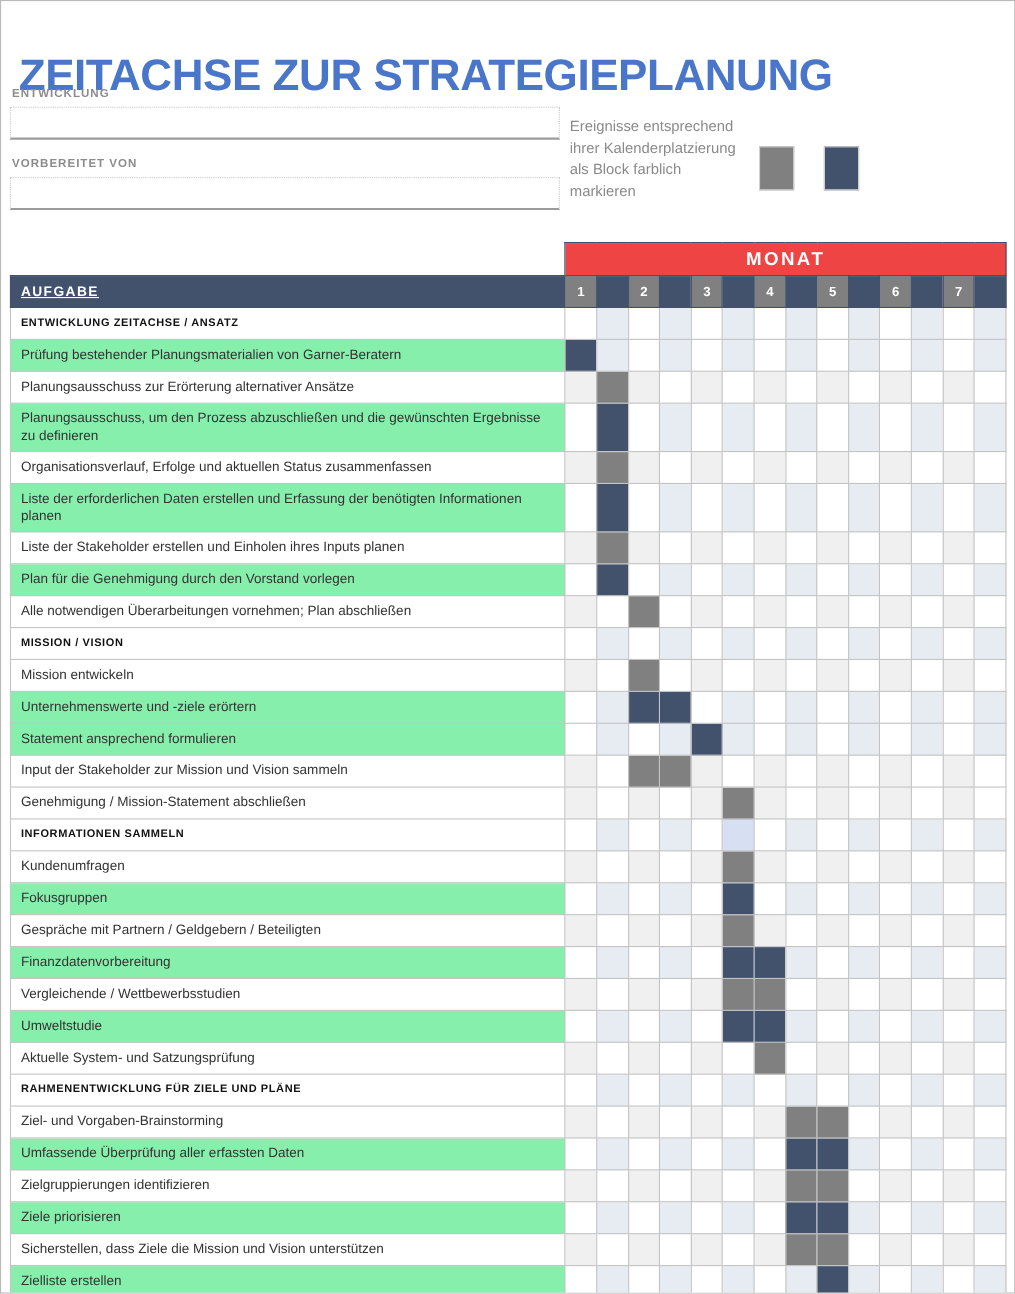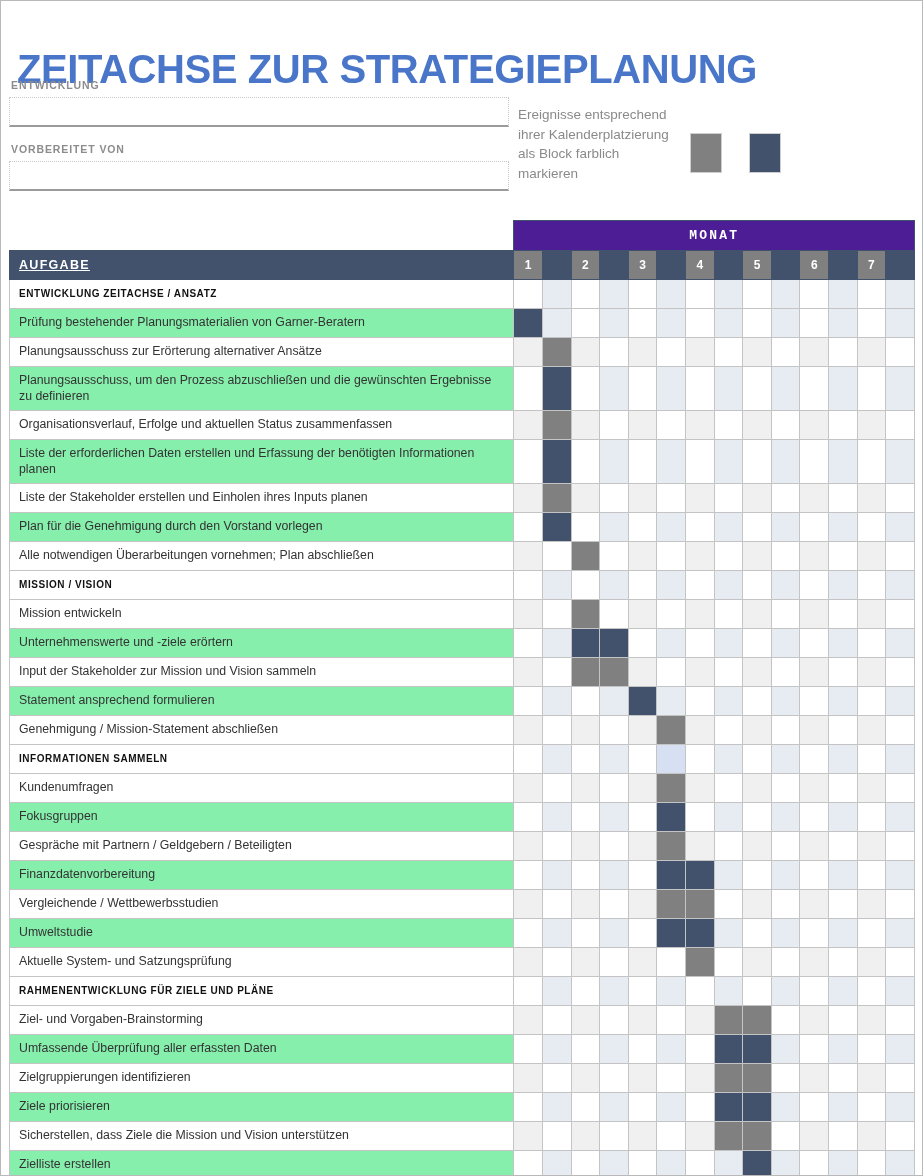--- a/index.html
+++ b/index.html
@@ -94,29 +94,28 @@
 
   .col-task{width:504px;}
   .col-m{width:28.6px;}
 
   
   .monat-spacer{
     border:none !important;
     background:#fff;
   }
   .monat-banner{
-    background:#4c1d95;
+    background:#ef4444;
     color:#ffffff;
-    font-size:13px;
+    font-size:17px;
     font-weight:bold;
     letter-spacing:2.2px;
     text-align:center;
     height:30px;
     border:1px solid #42526d !important;
-    font-family:Liberation Mono, monospace;
   }
 
   
   .aufgabe-head{
     background:#42526d;
     color:#ffffff;
     font-size:12.5px;
     font-weight:bold;
     letter-spacing:1.3px;
     text-align:left;
@@ -435,44 +434,44 @@
           <td class="gcell even"></td>
           <td class="gcell odd"></td>
           <td class="gcell even"></td>
           <td class="gcell odd"></td>
           <td class="gcell even"></td>
           <td class="gcell odd"></td>
           <td class="gcell even"></td>
           <td class="gcell odd"></td>
           <td class="gcell even"></td>
         </tr>
+        <tr class="task alt">
+          <td class="task-cell">Statement ansprechend formulieren</td>
+          <td class="gcell odd"></td>
+          <td class="gcell even"></td>
+          <td class="gcell odd"></td>
+          <td class="gcell even"></td>
+          <td class="gcell odd fill-blue"></td>
+          <td class="gcell even"></td>
+          <td class="gcell odd"></td>
+          <td class="gcell even"></td>
+          <td class="gcell odd"></td>
+          <td class="gcell even"></td>
+          <td class="gcell odd"></td>
+          <td class="gcell even"></td>
+          <td class="gcell odd"></td>
+          <td class="gcell even"></td>
+        </tr>
         <tr class="task norm">
           <td class="task-cell">Input der Stakeholder zur Mission und Vision sammeln</td>
           <td class="gcell odd"></td>
           <td class="gcell even"></td>
           <td class="gcell odd fill-gray"></td>
           <td class="gcell even fill-gray"></td>
           <td class="gcell odd"></td>
-          <td class="gcell even"></td>
-          <td class="gcell odd"></td>
-          <td class="gcell even"></td>
-          <td class="gcell odd"></td>
-          <td class="gcell even"></td>
-          <td class="gcell odd"></td>
-          <td class="gcell even"></td>
-          <td class="gcell odd"></td>
-          <td class="gcell even"></td>
-        </tr>
-        <tr class="task alt">
-          <td class="task-cell">Statement ansprechend formulieren</td>
-          <td class="gcell odd"></td>
-          <td class="gcell even"></td>
-          <td class="gcell odd"></td>
-          <td class="gcell even"></td>
-          <td class="gcell odd fill-blue"></td>
           <td class="gcell even"></td>
           <td class="gcell odd"></td>
           <td class="gcell even"></td>
           <td class="gcell odd"></td>
           <td class="gcell even"></td>
           <td class="gcell odd"></td>
           <td class="gcell even"></td>
           <td class="gcell odd"></td>
           <td class="gcell even"></td>
         </tr>

